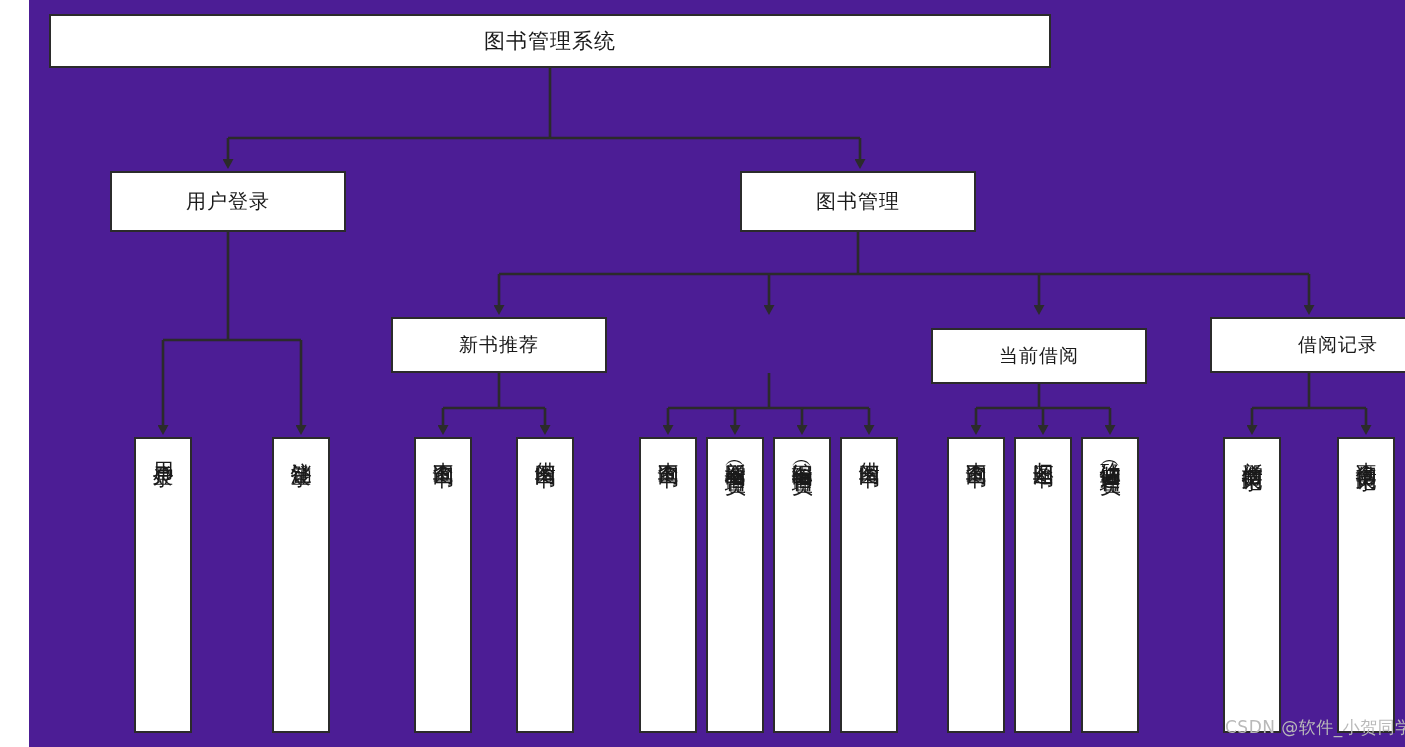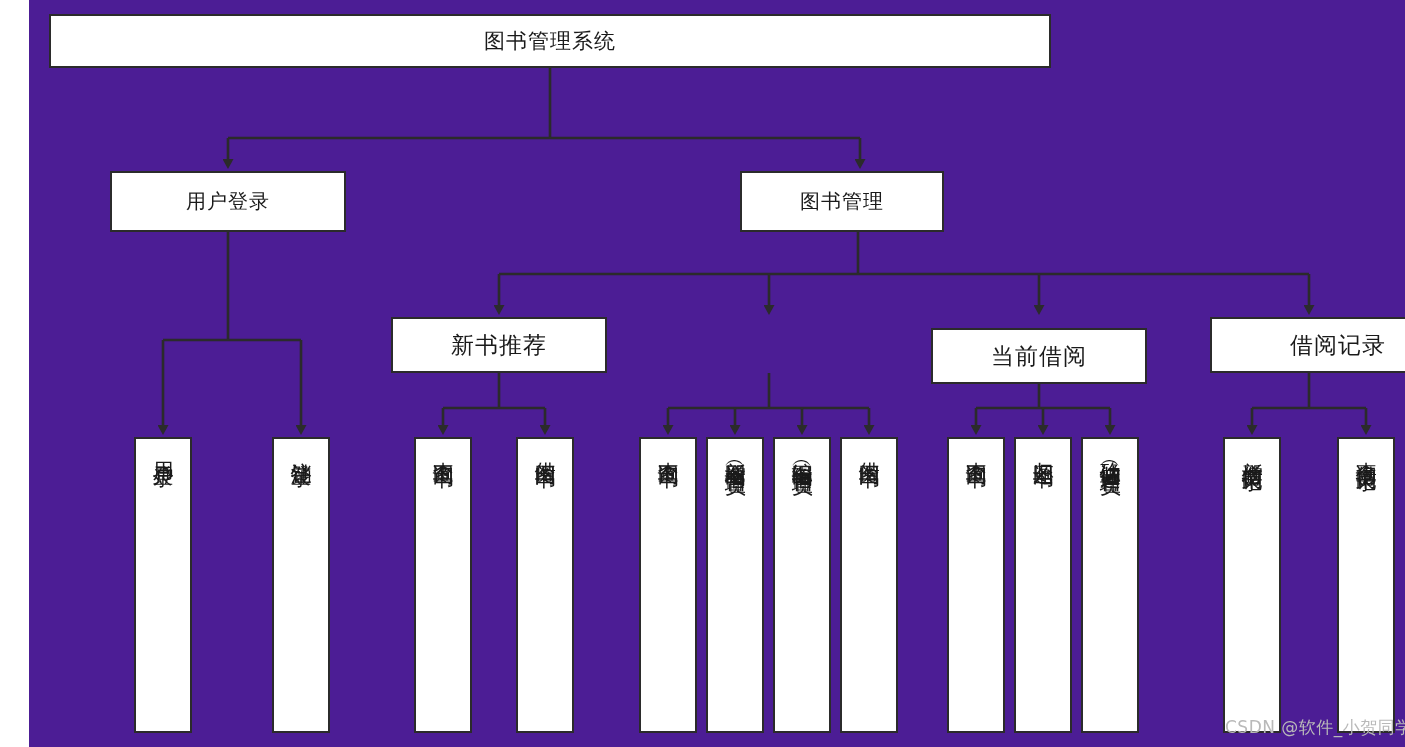--- a/index.html
+++ b/index.html
@@ -36,21 +36,21 @@
     justify-content: center;
     color: #1a1a1a;
   }
   .node.root {
     font-size: 21px;
   }
   .node.lvl2 {
     font-size: 20px;
   }
   .node.lvl3 {
-    font-size: 23px;
+    font-size: 19px;
   }
   .node.leaf {
     font-size: 21px;
     align-items: flex-start;
     padding-top: 6px;
   }
   .vtext {
     writing-mode: vertical-rl;
     text-orientation: upright;
     letter-spacing: 2px;
@@ -124,21 +124,21 @@
     </g>
   </svg>
 
   <div class="node root" style="left: 20px; top: 14px; width: 1002px; height: 54px;">
     <span class="htext">图书管理系统</span>
   </div>
 
   <div class="node lvl2" style="left: 81px; top: 171px; width: 236px; height: 61px;">
     <span class="htext">用户登录</span>
   </div>
-  <div class="node lvl2" style="left: 711px; top: 171px; width: 204px; height: 61px;">
+  <div class="node lvl2" style="left: 711px; top: 171px; width: 236px; height: 61px;">
     <span class="htext">图书管理</span>
   </div>
 
   <div class="node lvl3" style="left: 362px; top: 317px; width: 216px; height: 56px;">
     <span class="htext">新书推荐</span>
   </div>
   <div class="node lvl3" style="left: 902px; top: 328px; width: 216px; height: 56px;">
     <span class="htext">当前借阅</span>
   </div>
   <div class="node lvl3" style="left: 1181px; top: 317px; width: 256px; height: 56px;">

